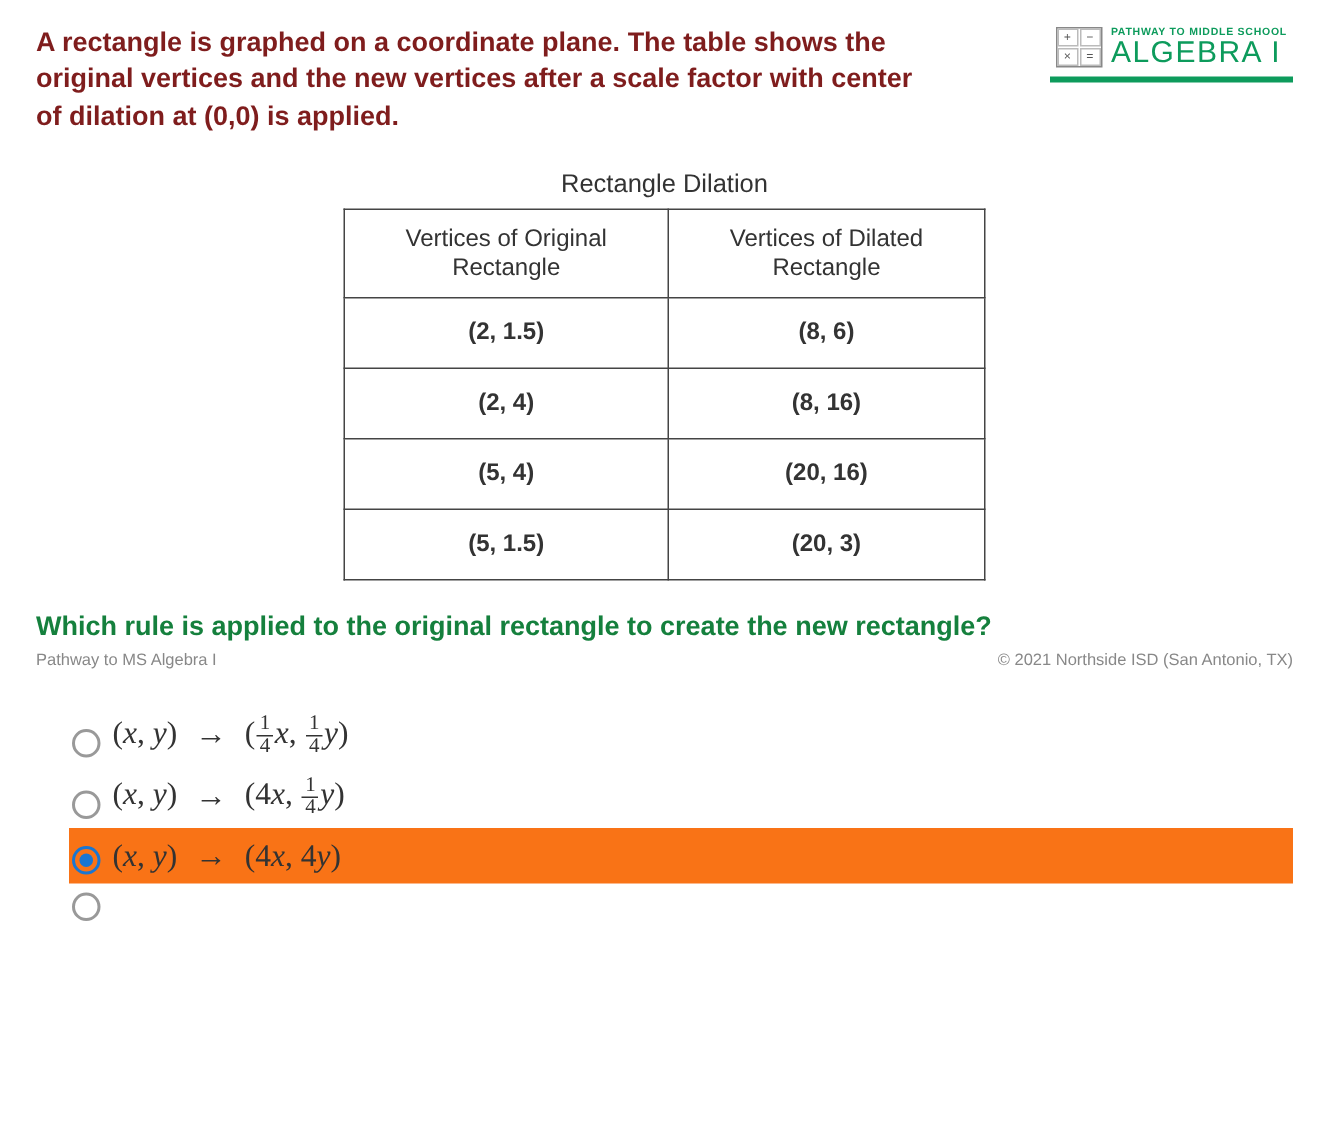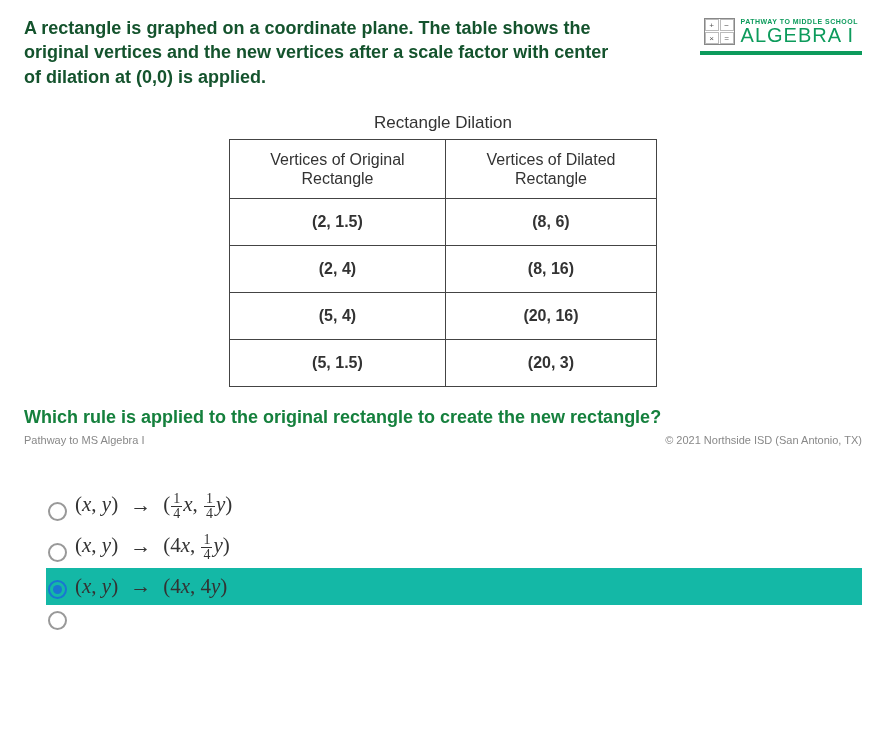--- a/index.html
+++ b/index.html
@@ -11,21 +11,21 @@
     box-sizing: border-box;
     color: #333;
   }
   .header-row {
     display: flex;
     justify-content: space-between;
     align-items: flex-start;
     gap: 20px;
   }
   .prompt {
-    color: #14532d;
+    color: #7f1d1d;
     font-weight: 700;
     font-size: 18px;
     line-height: 1.35;
     max-width: 600px;
   }
   .badge {
     display: flex;
     align-items: center;
     gap: 6px;
     border-bottom: 4px solid #0d9b5c;
@@ -96,36 +96,36 @@
     color: #15803d;
     font-weight: 700;
     font-size: 18px;
     margin: 14px 0 6px 0;
   }
   .foot-row {
     display: flex;
     justify-content: space-between;
     font-size: 11px;
     color: #888;
-    margin: 4px 0 40px 0;
+    margin: 4px 0 24px 0;
     text-align: right;
   }
   .options {
     padding-left: 22px;
   }
   .opt {
     display: flex;
     align-items: flex-end;
     gap: 8px;
     padding: 6px 2px;
     font-size: 21px;
     font-family: "Cambria Math", "Times New Roman", serif;
   }
   .opt.selected {
-    background: #14b8a6;
+    background: #f97316;
   }
   .radio {
     width: 15px;
     height: 15px;
     border: 2px solid #999;
     border-radius: 50%;
     flex: 0 0 auto;
     display: flex;
     align-items: center;
     justify-content: center;

